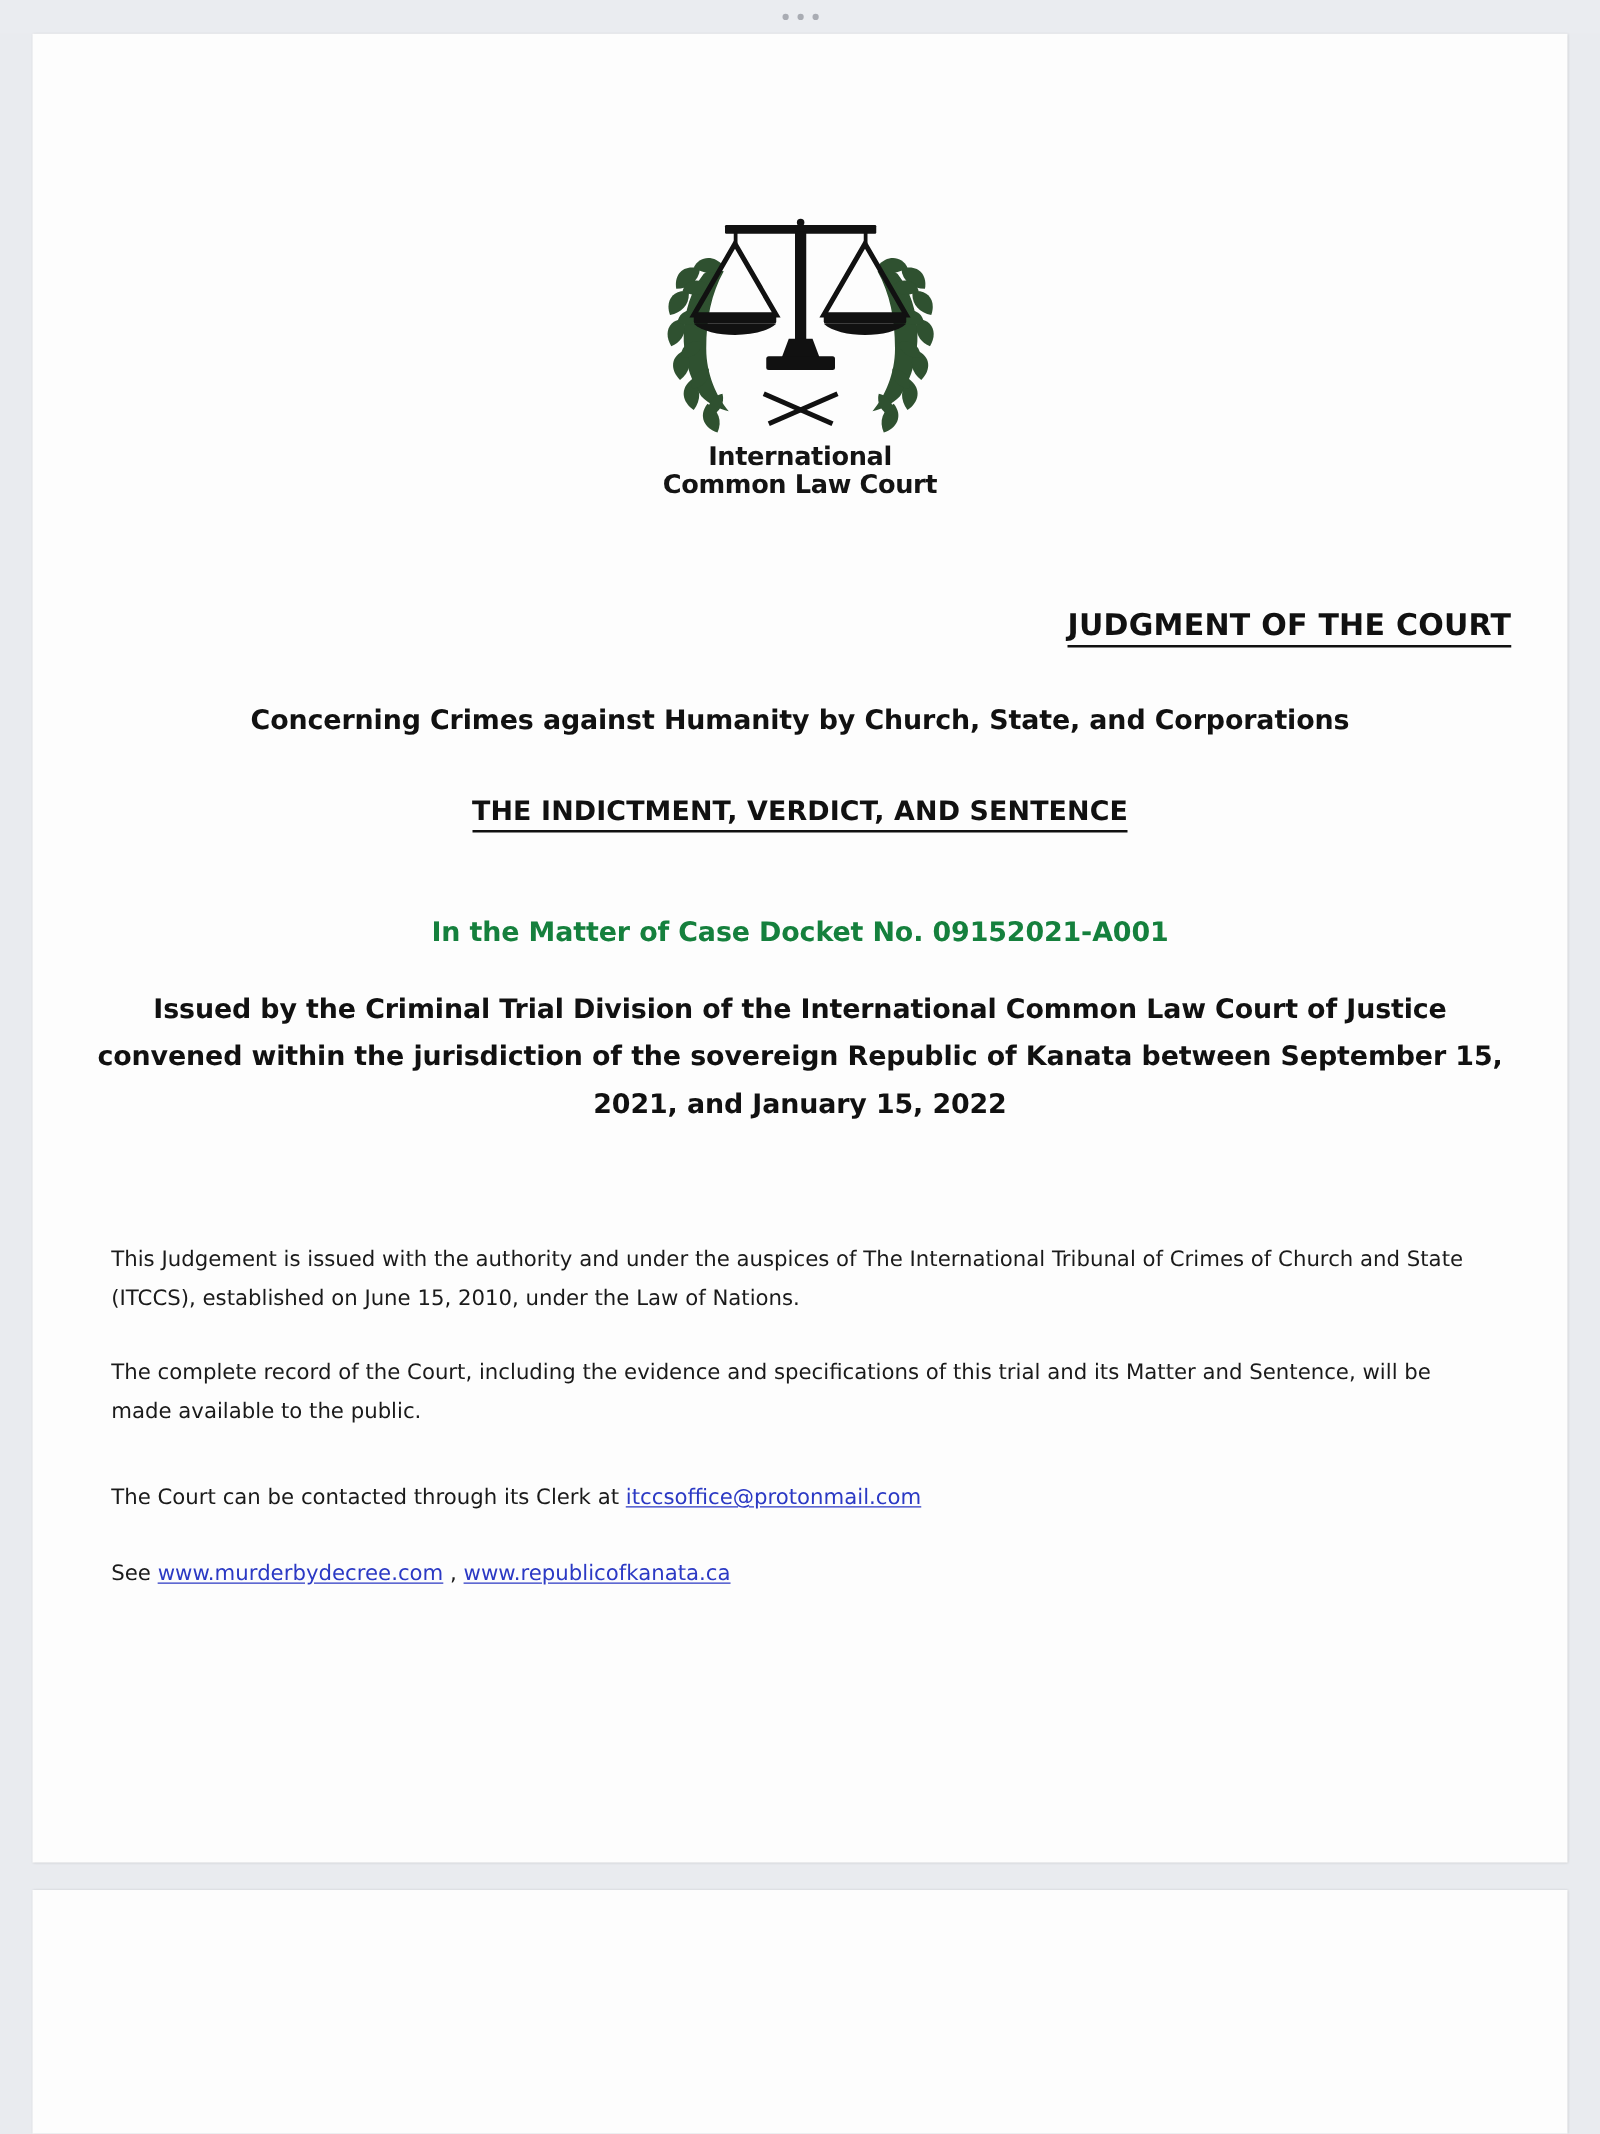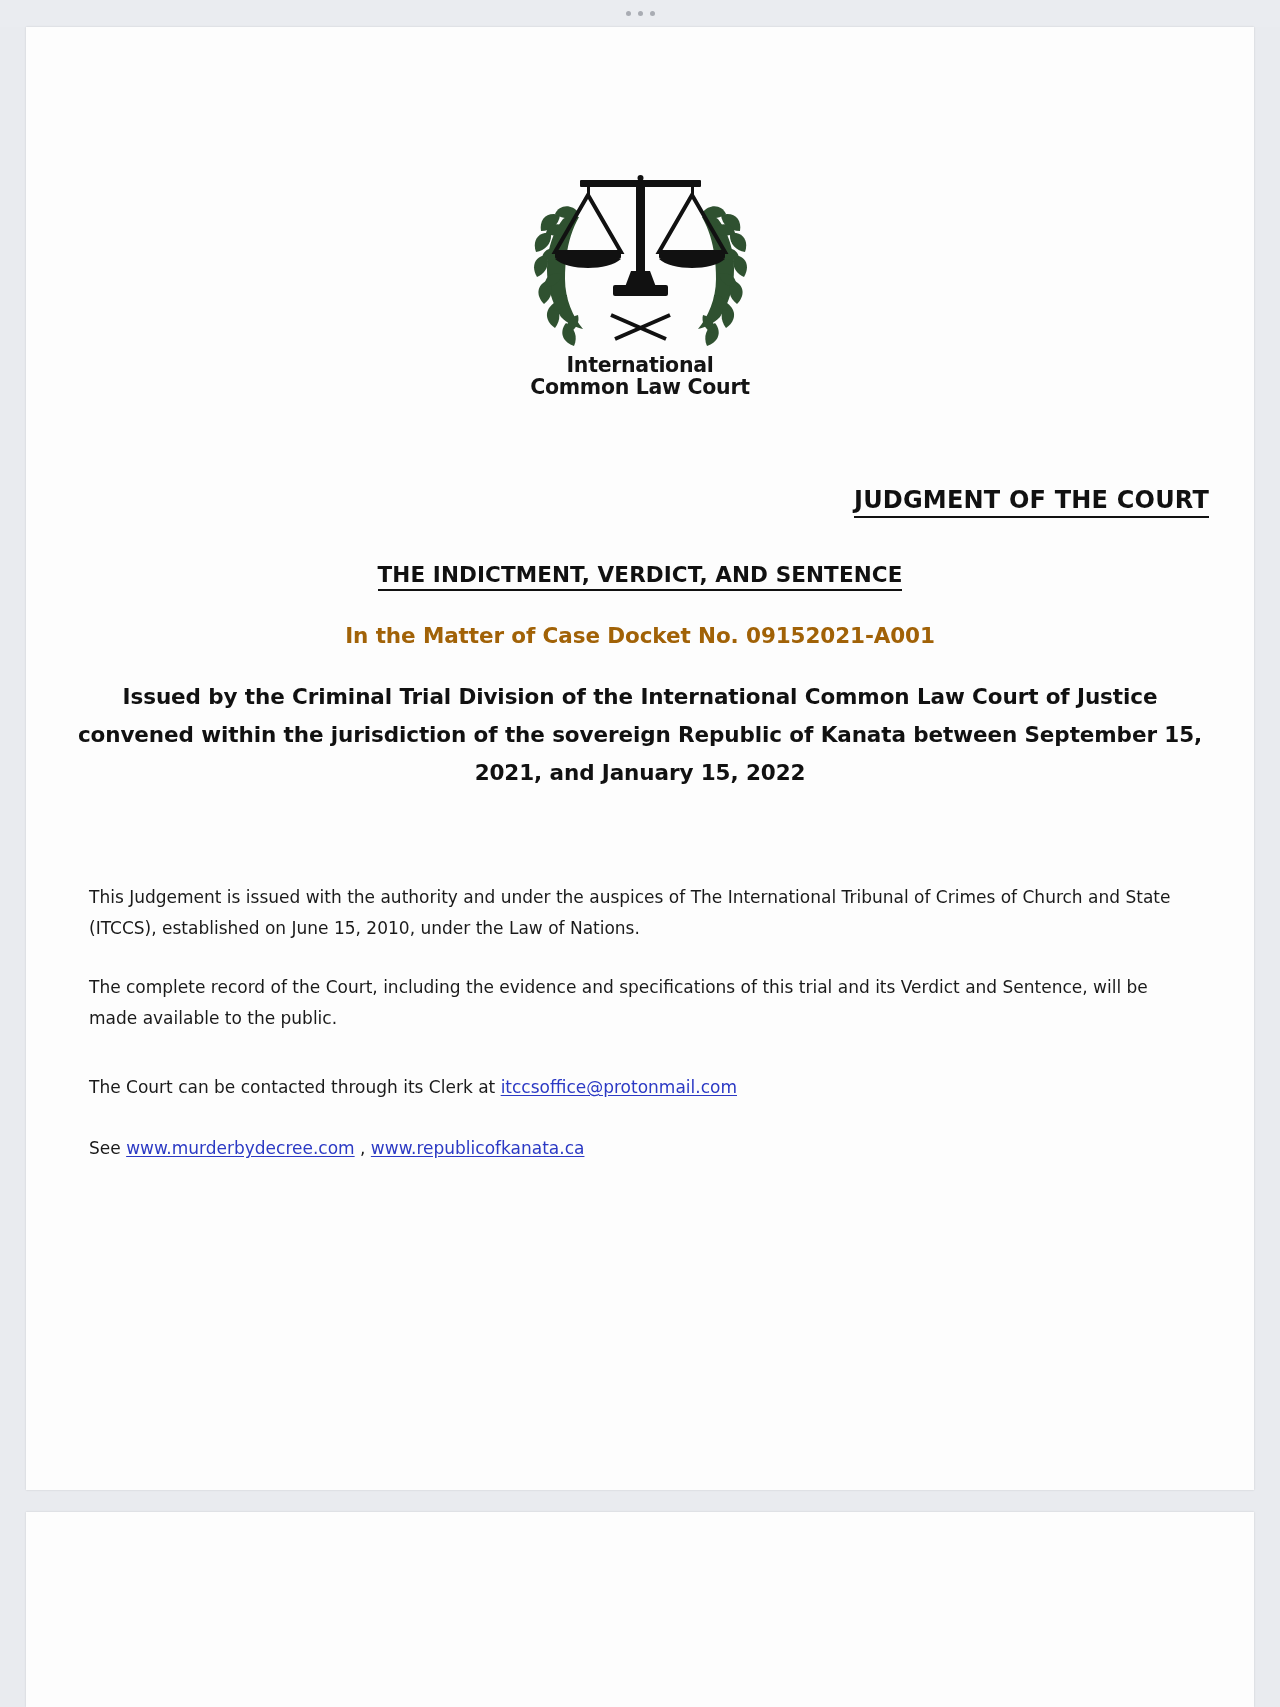--- a/index.html
+++ b/index.html
@@ -118,22 +118,22 @@
   .h-ind span {
     border-bottom: 2.5px solid #111;
     padding-bottom: 2px;
   }
 
   .h-docket {
     text-align: center;
     font-family: "DejaVu Sans", sans-serif;
     font-weight: 700;
     font-size: 21.5px;
-    color: #a16207;
-    margin-top: 36px;
+    color: #15803d;
+    margin-top: 72px;
     letter-spacing: -0.1px;
   }
 
   .h-issued {
     text-align: center;
     font-family: "DejaVu Sans", sans-serif;
     font-weight: 700;
     font-size: 21.5px;
     line-height: 38px;
     color: #111;
@@ -250,32 +250,33 @@
         <div class="logo-caption">
           <div>International</div>
           <div>Common Law Court</div>
         </div>
       </div>
 
       <div class="h-main">
         <span>JUDGMENT OF THE COURT</span>
       </div>
 
+      <div class="h-sub">Concerning Crimes against Humanity by Church, State, and Corporations</div>
 
       <div class="h-ind">
         <span>THE INDICTMENT, VERDICT, AND SENTENCE</span>
       </div>
 
       <div class="h-docket">In the Matter of Case Docket No. 09152021-A001</div>
 
       <div class="h-issued">Issued by the Criminal Trial Division of the International Common Law Court of Justice convened within the jurisdiction of the sovereign Republic of Kanata between September 15, 2021, and January 15, 2022</div>
 
       <div class="body-para p1">This Judgement is issued with the authority and under the auspices of The International Tribunal of Crimes of Church and State (ITCCS), established on June 15, 2010, under the Law of Nations.</div>
 
-      <div class="body-para p2">The complete record of the Court, including the evidence and specifications of this trial and its Verdict and Sentence, will be made available to the public.</div>
+      <div class="body-para p2">The complete record of the Court, including the evidence and specifications of this trial and its Matter and Sentence, will be made available to the public.</div>
 
       <div class="body-para p3">
         <span>The Court can be contacted through its Clerk at </span><a class="link" href="#">itccsoffice@protonmail.com</a>
       </div>
 
       <div class="body-para p4">
         <span>See </span><a class="link" href="#">www.murderbydecree.com</a><span> , </span><a class="link" href="#">www.republicofkanata.ca</a>
       </div>
 
     </div>

